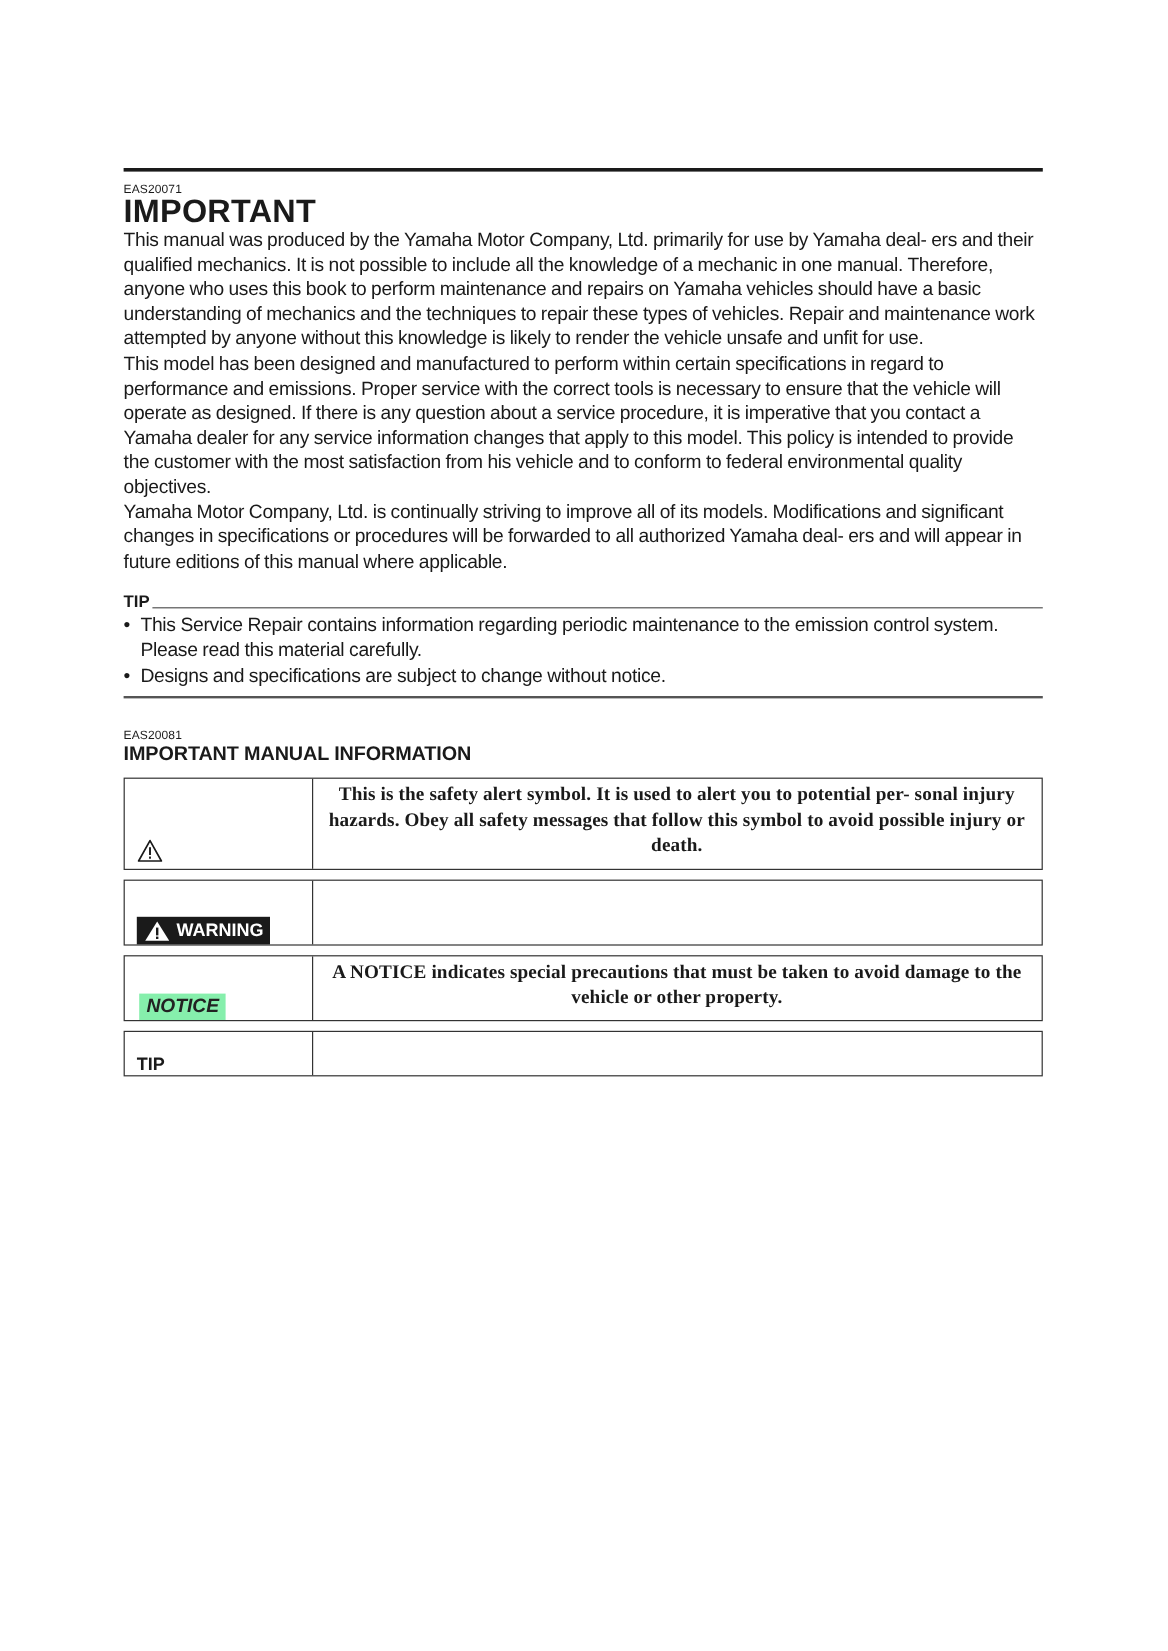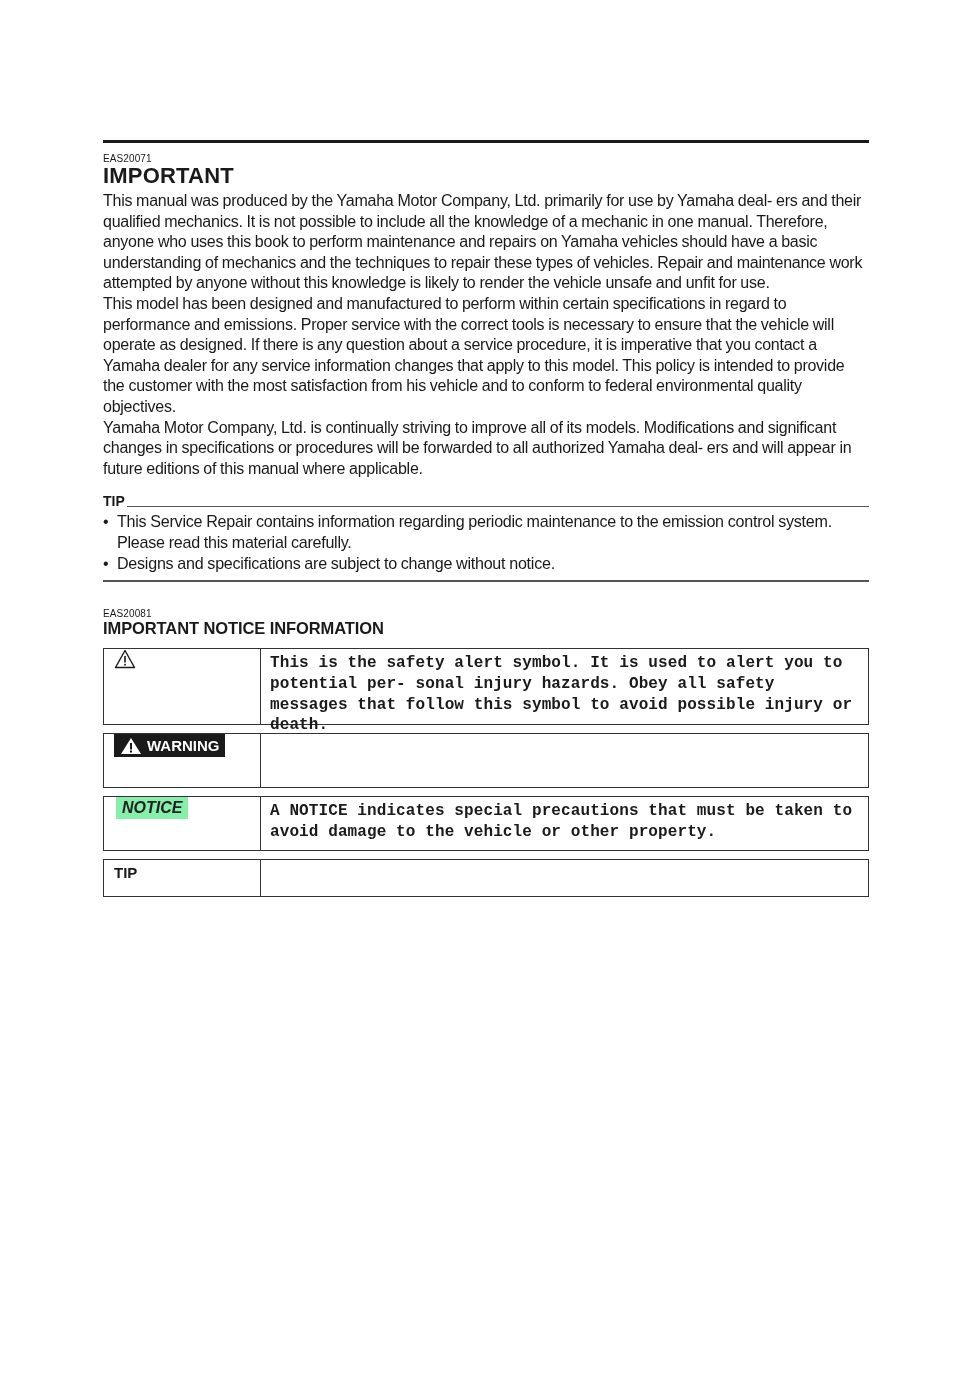--- a/index.html
+++ b/index.html
@@ -1,37 +1,37 @@
 <!DOCTYPE html>
 <html><head>
 <meta charset="utf-8">
 <style>
   html, body { margin: 0; padding: 0; background: #ffffff; }
   body { width: 973px; height: 1376px; position: relative; overflow: hidden;
          font-family: "Liberation Sans", sans-serif; color: #1a1a1a; }
   .page { position: absolute; left: 103px; top: 140px; width: 766px; }
   .top-rule { height: 3px; background: #1a1a1a; margin-bottom: 10px; }
   .code { font-size: 10px; line-height: 11px; letter-spacing: 0.1px; }
-  .h1 { font-size: 22px; font-weight: bold; line-height: 24px; margin: 0 0 3px 0; letter-spacing: 0.2px; }
+  .h1 { font-size: 27px; font-weight: bold; line-height: 24px; margin: 0 0 3px 0; letter-spacing: 0.2px; }
   .para { font-size: 16px; line-height: 20.6px; margin: 0; letter-spacing: -0.25px; word-spacing: -0.3px; }
   .tip-head { display: flex; align-items: flex-end; margin-top: 14px; }
   .tip-label { font-size: 14px; font-weight: bold; line-height: 16px; }
   .tip-line { flex: 1; height: 1px; background: #555; margin-left: 2px; margin-bottom: 2px; }
   .bullets { margin: 2px 0 0 0; padding: 0; list-style: none; }
   .bullets li { font-size: 16.1px; line-height: 20.6px; position: relative; padding-left: 14px; letter-spacing: -0.25px; word-spacing: -0.3px; }
   .bullets li .dot { position: absolute; left: 0; top: 0; }
   .tip-bottom { height: 2px; background: #555; margin-top: 7px; }
   .code2 { margin-top: 26px; }
   .h2 { font-size: 16.5px; font-weight: bold; line-height: 19px; margin: 0; letter-spacing: -0.1px; }
   .intro { font-size: 16.1px; line-height: 20px; margin: 1px 0 0 0; letter-spacing: -0.25px; word-spacing: -0.3px; }
   .notation-row { display: flex; border: 1px solid #333; margin-top: 8px; }
   .notation-row.first { margin-top: 10px; }
-  .n-sym { width: 157px; border-right: 1px solid #333; display: flex; align-items: flex-start; padding-left: 10px; box-sizing: border-box; }
+  .n-sym { width: 157px; border-right: 1px solid #333; display: flex; align-items: flex-end; padding-left: 10px; box-sizing: border-box; }
   .n-text { flex: 1; padding: 4px 10px 5px 9px; font-size: 16px; line-height: 20.8px; }
-  .n-text.bold { font-weight: bold; font-family: Liberation Mono, monospace; letter-spacing: 0.1px; }
+  .n-text.bold { font-weight: bold; font-family: Liberation Serif, serif; letter-spacing: 0.1px; text-align: center; }
   .n-text.regular { letter-spacing: -0.25px; word-spacing: -0.3px; padding-top: 7px; padding-bottom: 8px; }
   .warn-badge { background: #1a1a1a; color: #fff; font-weight: bold; font-size: 15px; display: flex; align-items: center; padding: 2px 5px 2px 6px; height: 19px; }
   .warn-badge svg { margin-right: 5px; }
   .notice-badge { background: #86efac; color: #222; font-weight: bold; font-style: italic; font-size: 16px; padding: 2px 6px; margin-left: 2px; }
   .tip-cell { font-size: 15px; font-weight: bold; padding-top: 4px; }
 </style>
 </head>
 <body>
 
 <div class="page">
@@ -56,21 +56,21 @@
       </li>
       <li>
         <span class="dot">•</span>
         <span>Designs and specifications are subject to change without notice.</span>
       </li>
     </ul>
     <div class="tip-bottom"></div>
   </div>
 
   <div class="code code2">EAS20081</div>
-  <h2 class="h2">IMPORTANT NOTICE INFORMATION</h2>
+  <h2 class="h2">IMPORTANT MANUAL INFORMATION</h2>
 
   <div class="notation-row first" style="height:75px;">
     <div class="n-sym">
       <span>
         <svg width="22" height="20" viewBox="0 0 22 20">
           <path d="M11 1.5 L20.5 18.5 L1.5 18.5 Z" fill="none" stroke="#1a1a1a" stroke-width="1.4" stroke-linejoin="round"></path>
           <rect x="10.2" y="7" width="1.6" height="6.5" fill="#1a1a1a"></rect>
           <rect x="10.2" y="14.8" width="1.6" height="1.8" fill="#1a1a1a"></rect>
         </svg>
       </span>

